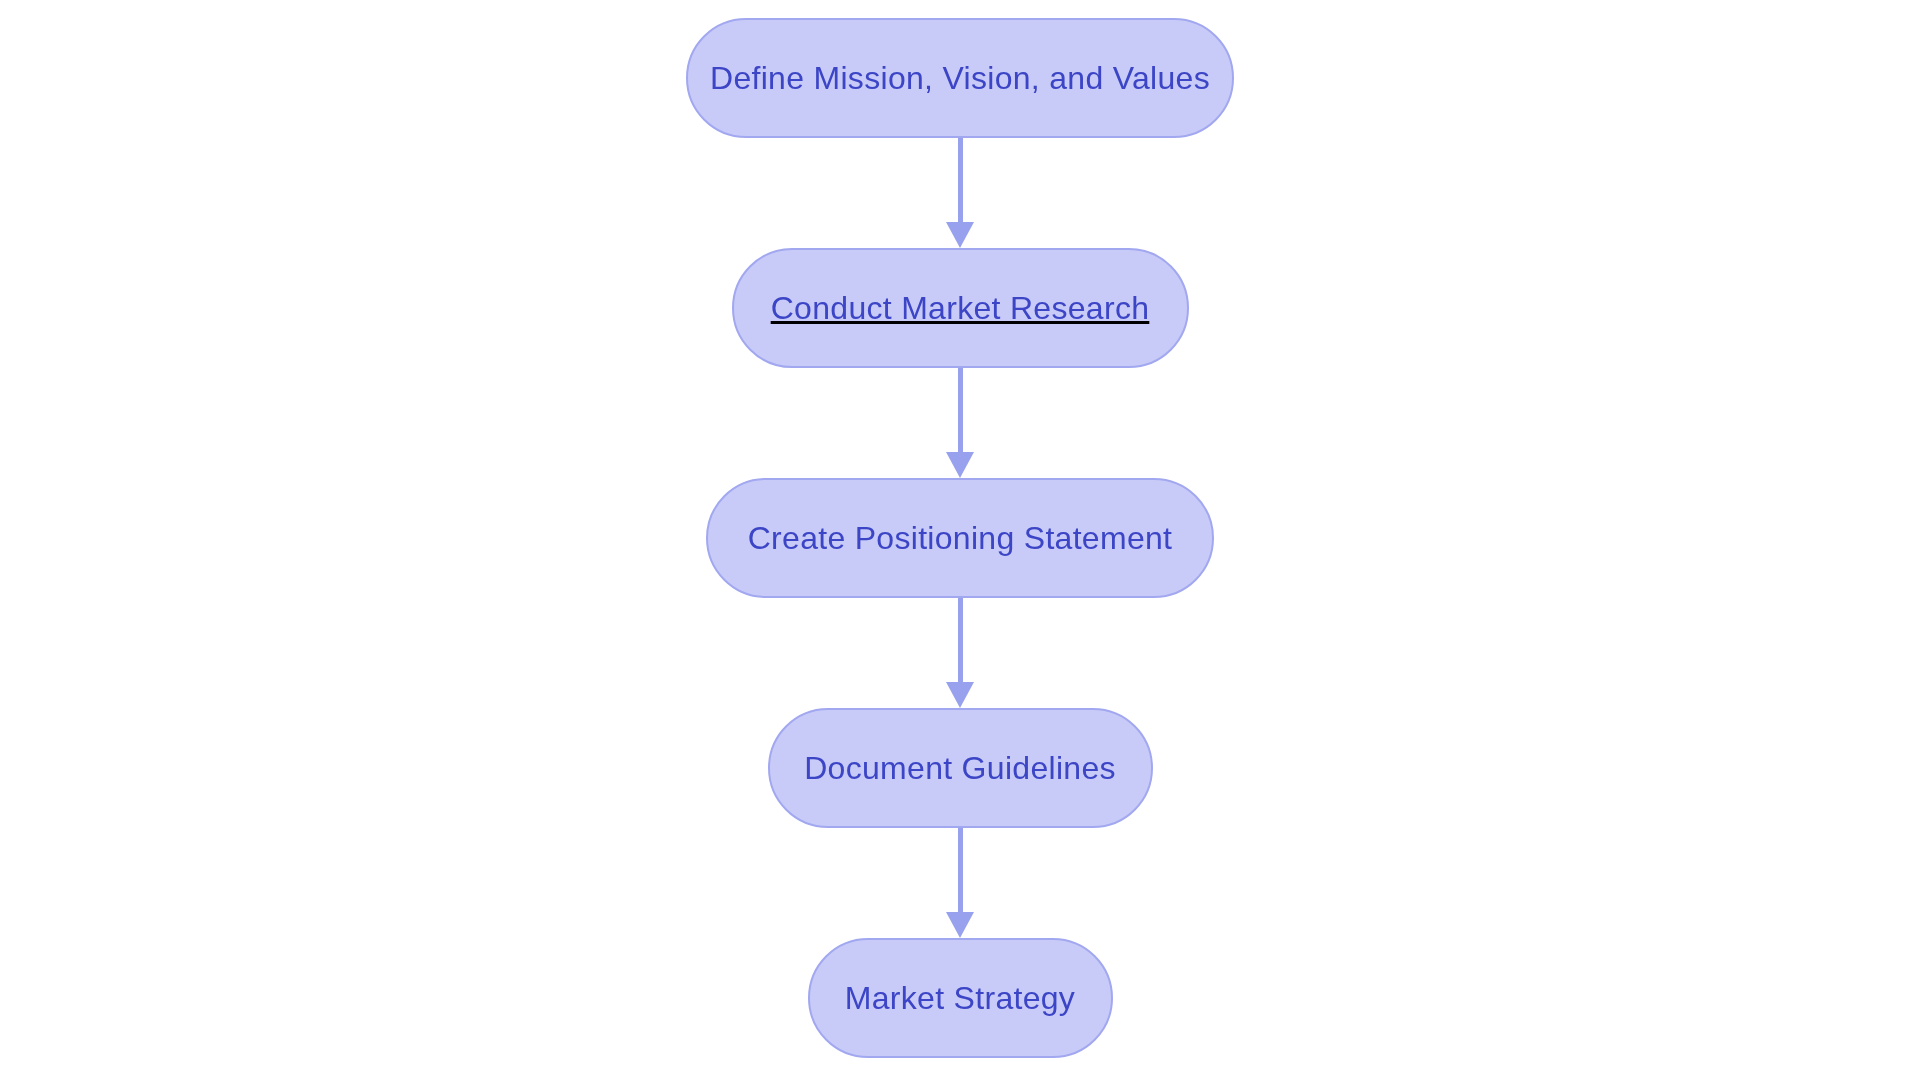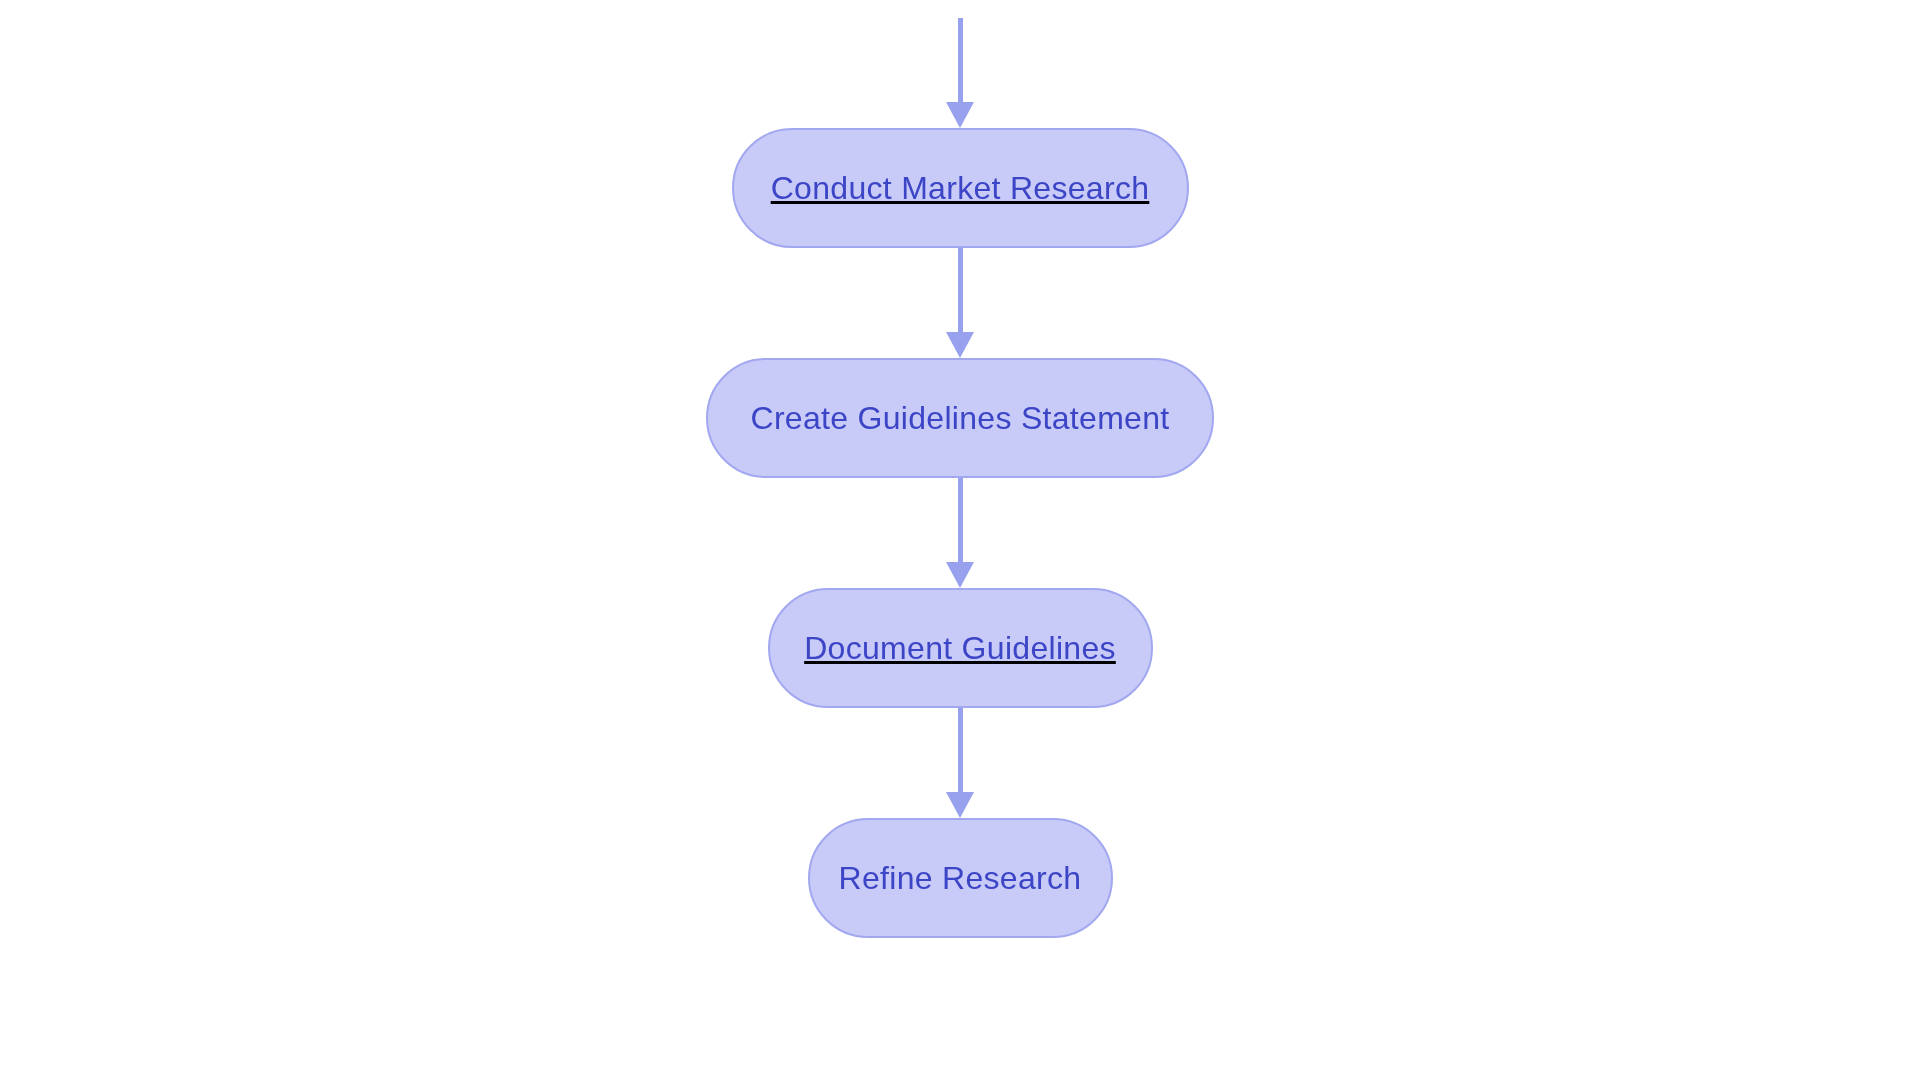--- a/index.html
+++ b/index.html
@@ -38,21 +38,21 @@
   .node-label {
     color: var(--node-text);
     font-size: 32px;
     font-weight: 400;
     letter-spacing: 0.3px;
     white-space: nowrap;
   }
   .node-1 { width: 548px; }
   .node-2 { width: 457px; text-decoration: underline; }
   .node-3 { width: 508px; }
-  .node-4 { width: 385px; text-decoration: underline; }
+  .node-4 { width: 385px; }
   .node-5 { width: 305px; }
   .arrow {
     height: 110px;
     display: flex;
     flex-direction: column;
     align-items: center;
     flex: 0 0 auto;
   }
   .arrow-stem {
     width: 5px;
@@ -65,50 +65,53 @@
     border-left: 14px solid transparent;
     border-right: 14px solid transparent;
     border-top: 26px solid var(--arrow);
   }
 </style>
 </head>
 <body>
 
 <div class="canvas">
 
+  <div class="node node-1">
+    <span class="node-label">Define Mission, Vision, and Values</span>
+  </div>
 
   <div class="arrow">
     <div class="arrow-stem"></div>
     <div class="arrow-head"></div>
   </div>
 
   <div class="node node-2">
     <span class="node-label">Conduct Market Research</span>
   </div>
 
   <div class="arrow">
     <div class="arrow-stem"></div>
     <div class="arrow-head"></div>
   </div>
 
   <div class="node node-3">
-    <span class="node-label">Create Guidelines Statement</span>
+    <span class="node-label">Create Positioning Statement</span>
   </div>
 
   <div class="arrow">
     <div class="arrow-stem"></div>
     <div class="arrow-head"></div>
   </div>
 
   <div class="node node-4">
     <span class="node-label">Document Guidelines</span>
   </div>
 
   <div class="arrow">
     <div class="arrow-stem"></div>
     <div class="arrow-head"></div>
   </div>
 
   <div class="node node-5">
-    <span class="node-label">Refine Research</span>
+    <span class="node-label">Market Strategy</span>
   </div>
 
 </div>
 
 </body></html>

